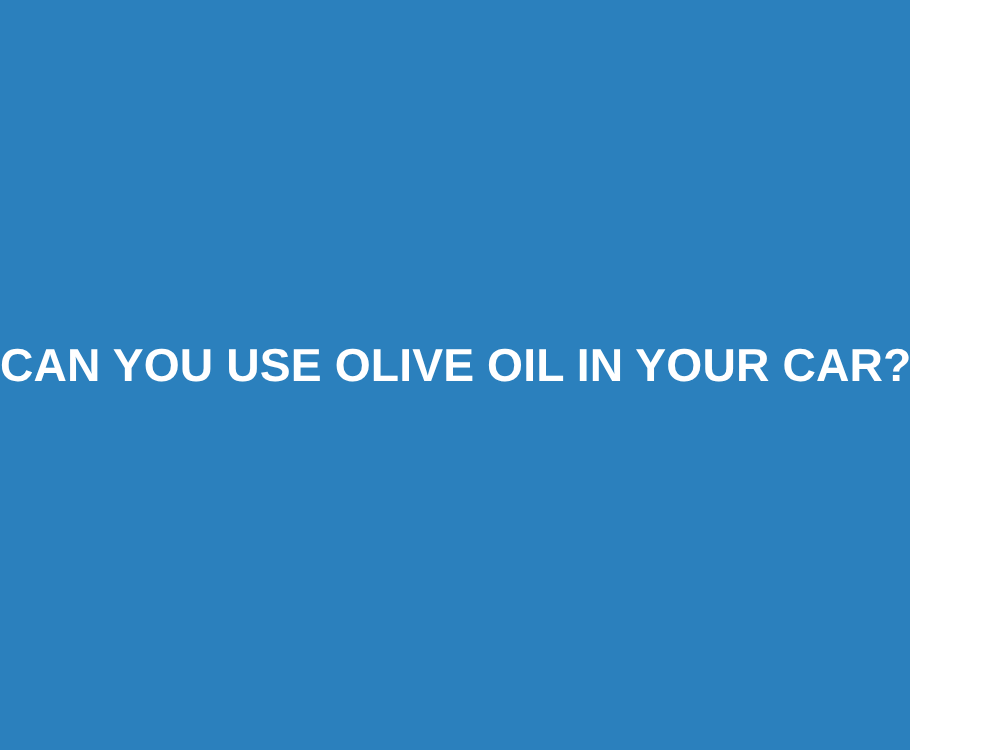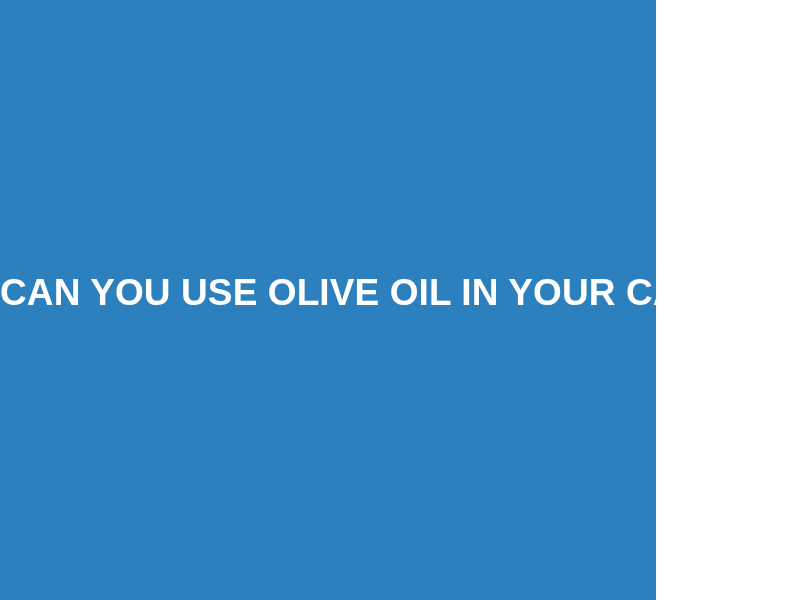--- a/index.html
+++ b/index.html
@@ -9,21 +9,21 @@
 
   body {
     width: 800px;
     height: 600px;
     overflow: hidden;
     font-family: "Liberation Sans", sans-serif;
   }
 
   #hero-card {
     position: relative;
-    width: 656px;
+    width: 728px;
     height: 600px;
     background: #2b80bd;
     display: flex;
     align-items: center;
     justify-content: center;
     box-sizing: border-box;
   }
 
   #hero-title {
     display: block;

